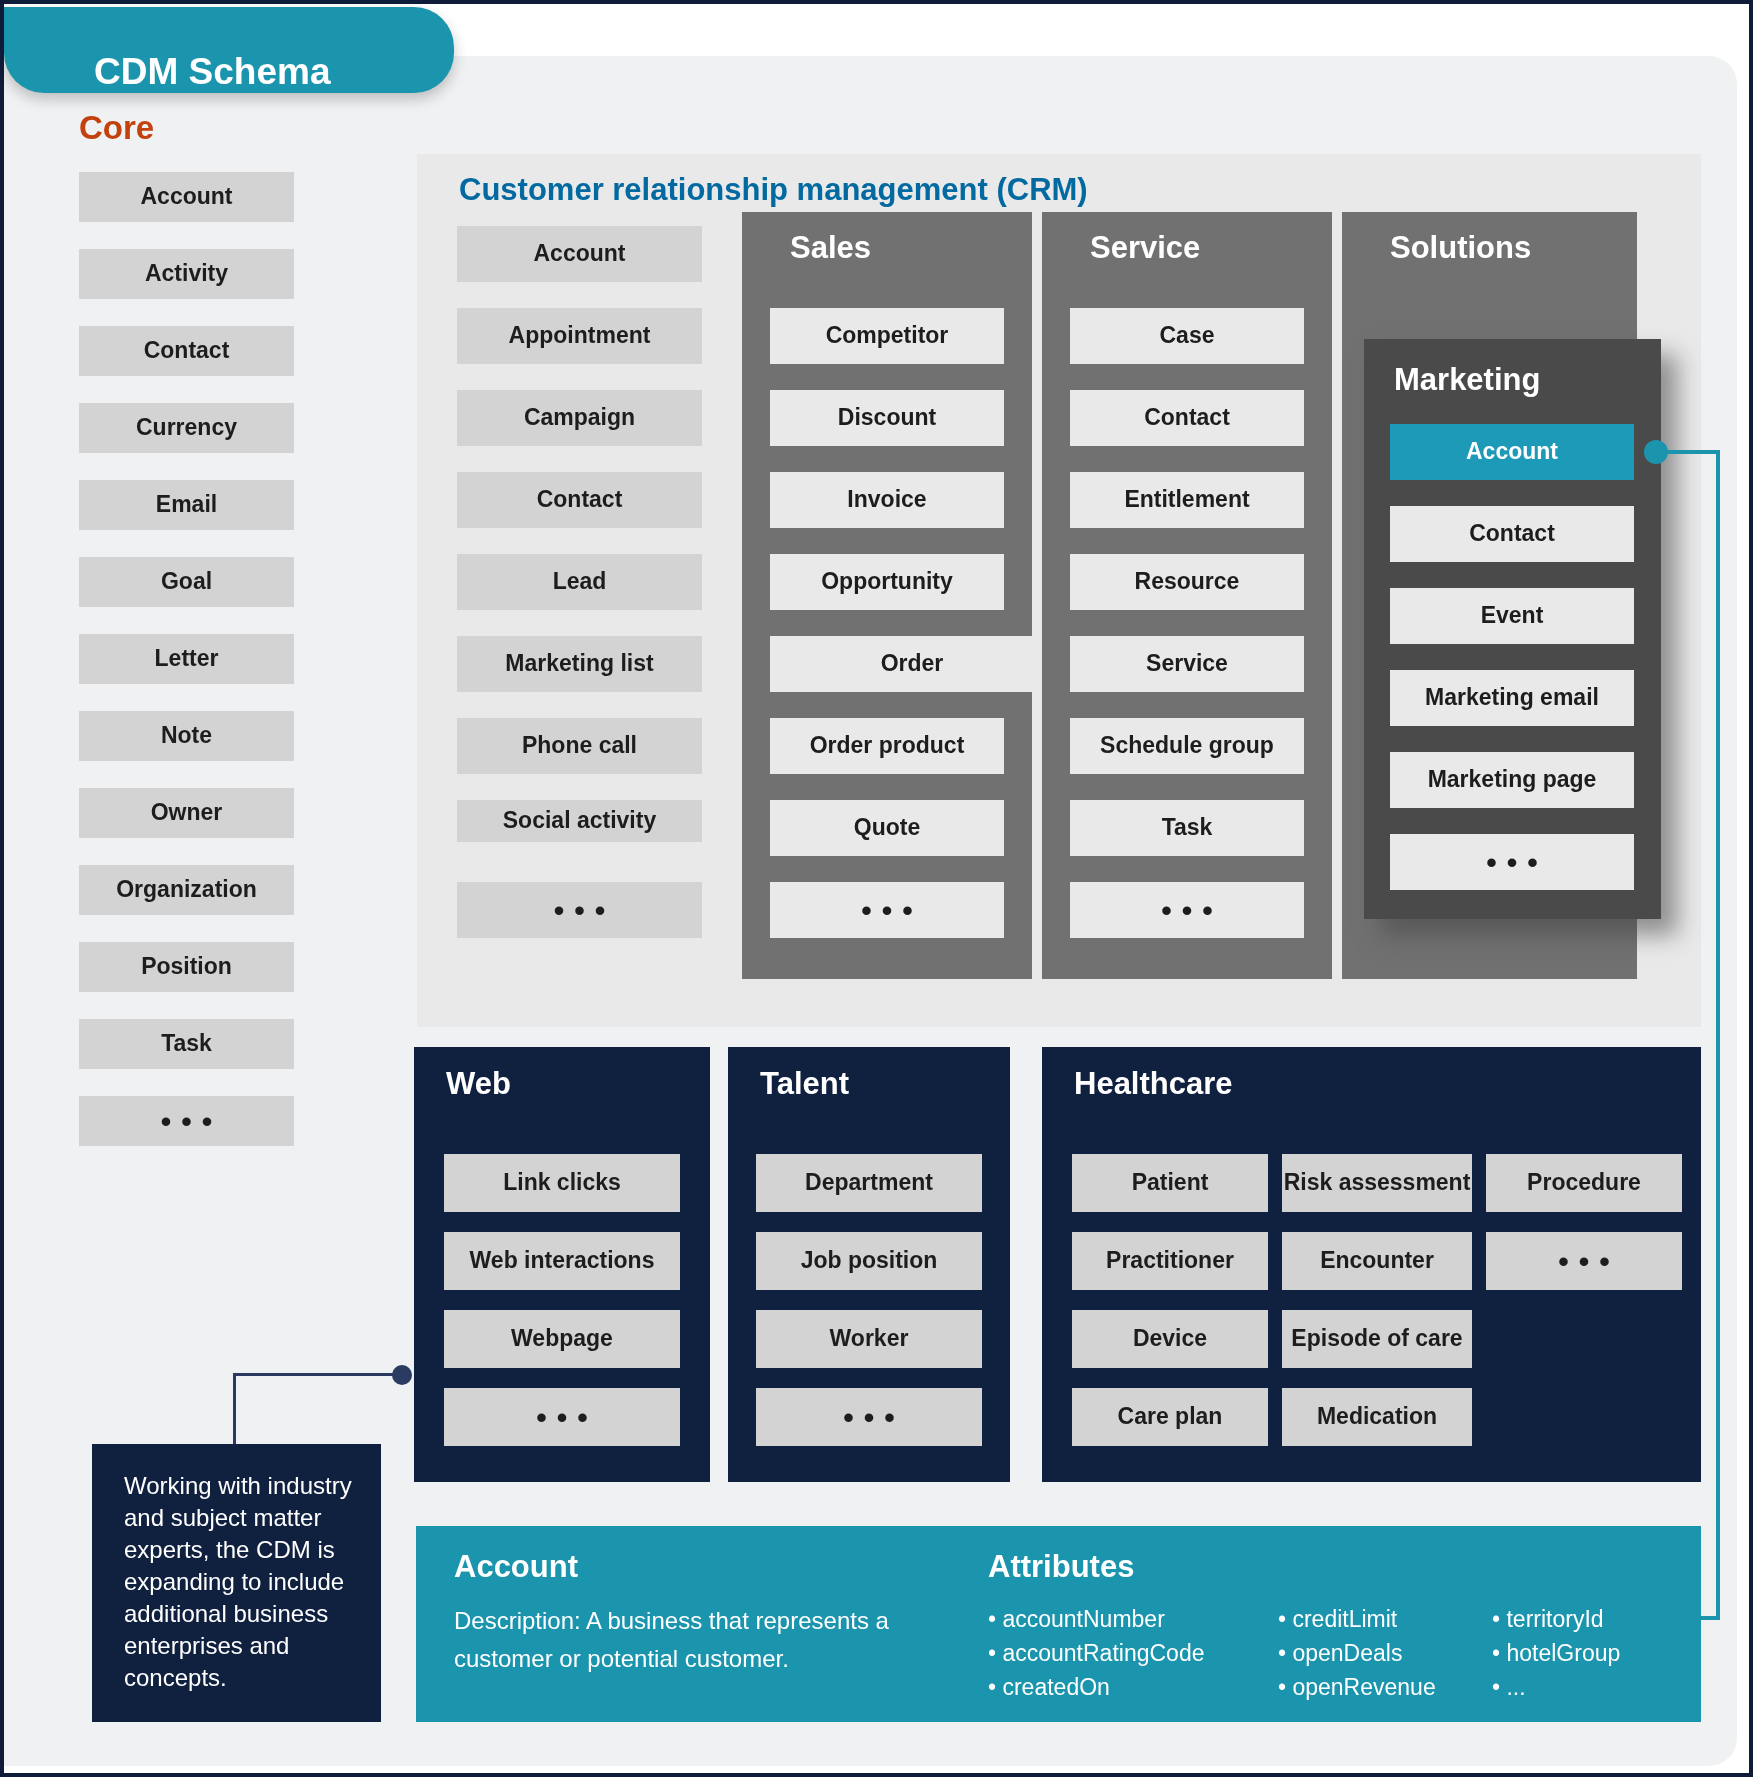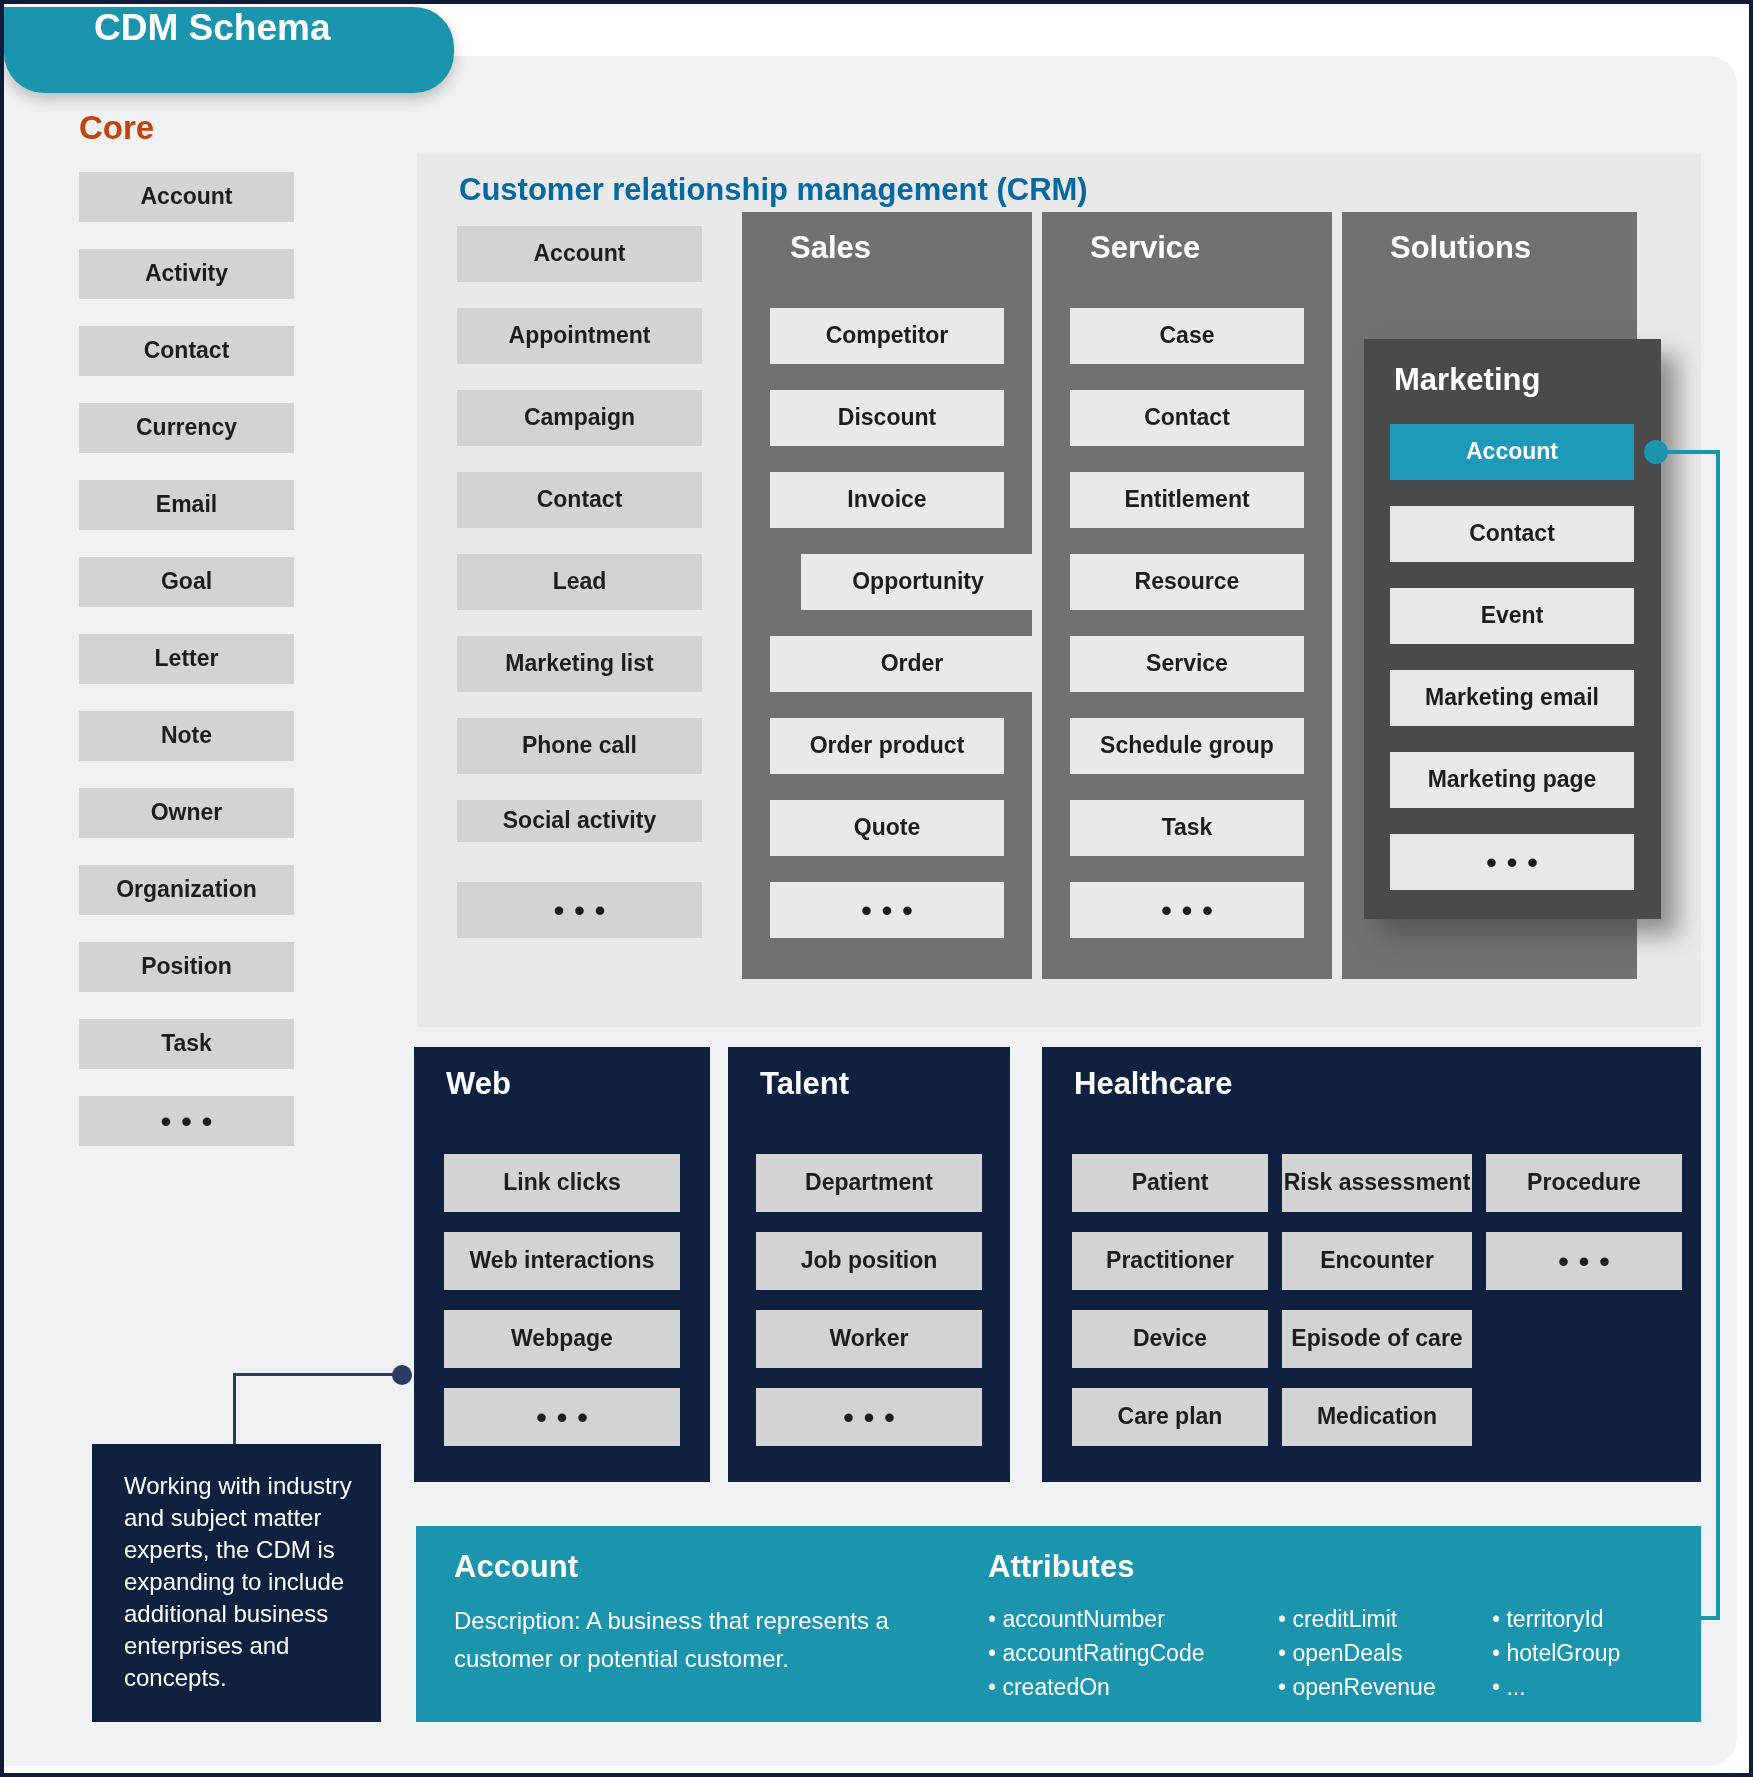--- a/index.html
+++ b/index.html
@@ -8,21 +8,21 @@
     font-family:"Liberation Sans", sans-serif;
     border:4px solid #0e1c3a;box-sizing:border-box;overflow:hidden;
   }
   .abs{position:absolute;}
   .card{
     left:0;top:52px;width:1733px;height:1710px;background:#f0f1f2;
     border-radius:0 28px 28px 0;
   }
   .badge{
     left:0;top:3px;width:450px;height:86px;background:#1b95ad;
-    border-radius:0 40px 40px 40px;display:flex;align-items:flex-start;
+    border-radius:0 40px 40px 40px;display:flex;align-items:flex-end;
     box-shadow:0 6px 14px rgba(0,0,0,0.22);
   }
   .badge-label{color:#fff;font-size:37px;font-weight:700;padding-left:90px;}
   .section-heading{font-size:33px;font-weight:700;color:#c2410c;}
   .item{
     position:absolute;display:flex;align-items:center;justify-content:center;
     font-size:23px;font-weight:600;color:#1d1d1d;background:#d3d3d3;
     text-align:center;line-height:1.1;
   }
   .item.light{background:#e9e9e9;}
@@ -81,21 +81,21 @@
 <div class="item" style="left:453px;top:632px;width:245px;height:56px;">Marketing list</div>
 <div class="item" style="left:453px;top:714px;width:245px;height:56px;">Phone call</div>
 <div class="item" style="left:453px;top:796px;width:245px;height:42px;">Social activity</div>
 <div class="item dots" style="left:453px;top:878px;width:245px;height:56px;">•••</div>
 
 <div class="abs graycol" style="left:738px;top:208px;width:290px;height:767px;"></div>
 <div class="col-header" style="left:786px;top:226px;">Sales</div>
 <div class="item light" style="left:766px;top:304px;width:234px;height:56px;">Competitor</div>
 <div class="item light" style="left:766px;top:386px;width:234px;height:56px;">Discount</div>
 <div class="item light" style="left:766px;top:468px;width:234px;height:56px;">Invoice</div>
-<div class="item light" style="left:766px;top:550px;width:234px;height:56px;margin-left:31px;">Opportunity</div>
+<div class="item light" style="left:766px;top:550px;width:234px;height:56px;">Opportunity</div>
 <div class="item light" style="left:766px;top:632px;width:284px;height:56px;">Order</div>
 <div class="item light" style="left:766px;top:714px;width:234px;height:56px;">Order product</div>
 <div class="item light" style="left:766px;top:796px;width:234px;height:56px;">Quote</div>
 <div class="item light dots" style="left:766px;top:878px;width:234px;height:56px;">•••</div>
 
 <div class="abs graycol" style="left:1038px;top:208px;width:290px;height:767px;"></div>
 <div class="col-header" style="left:1086px;top:226px;">Service</div>
 <div class="item light" style="left:1066px;top:304px;width:234px;height:56px;">Case</div>
 <div class="item light" style="left:1066px;top:386px;width:234px;height:56px;">Contact</div>
 <div class="item light" style="left:1066px;top:468px;width:234px;height:56px;">Entitlement</div>

